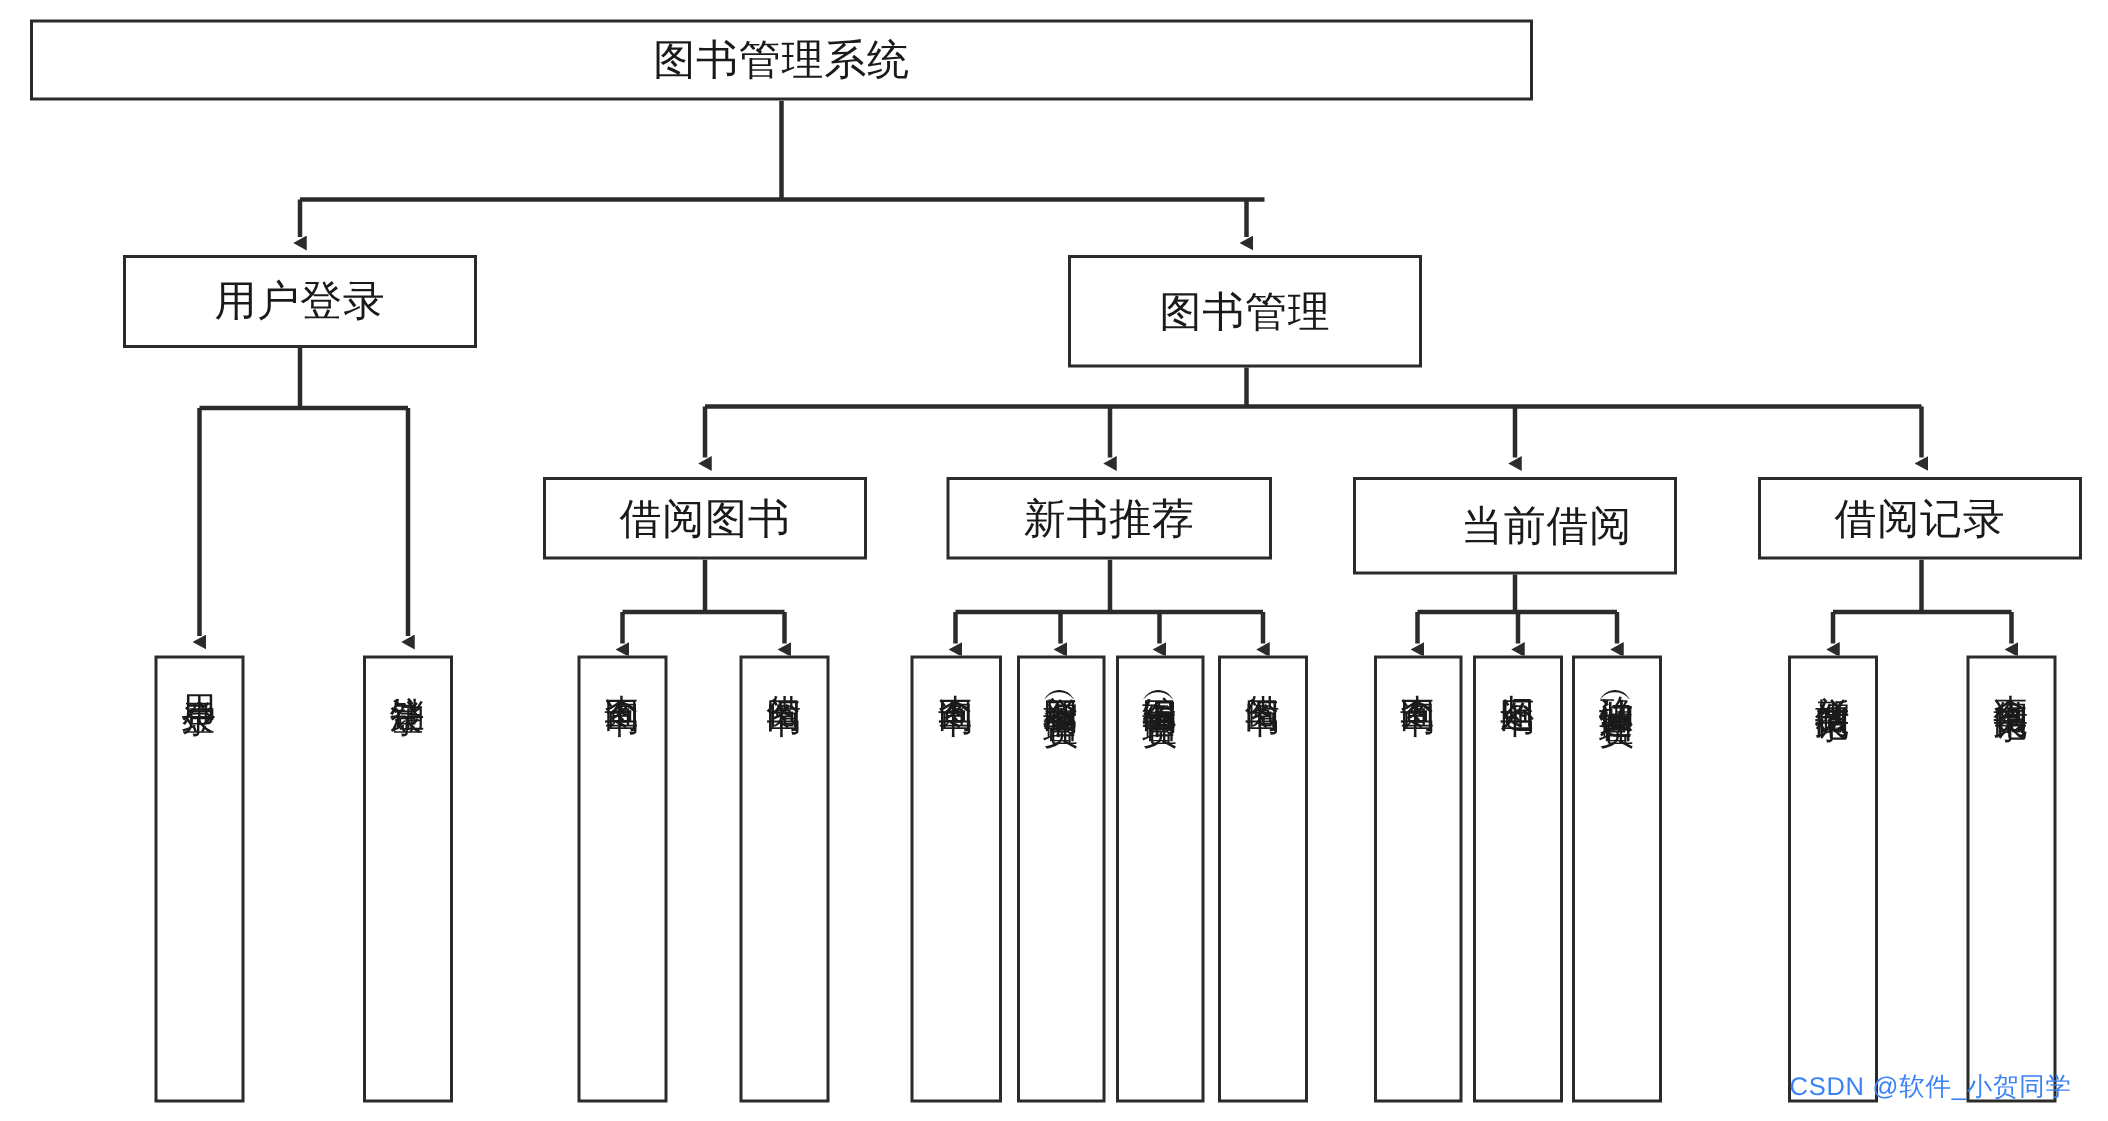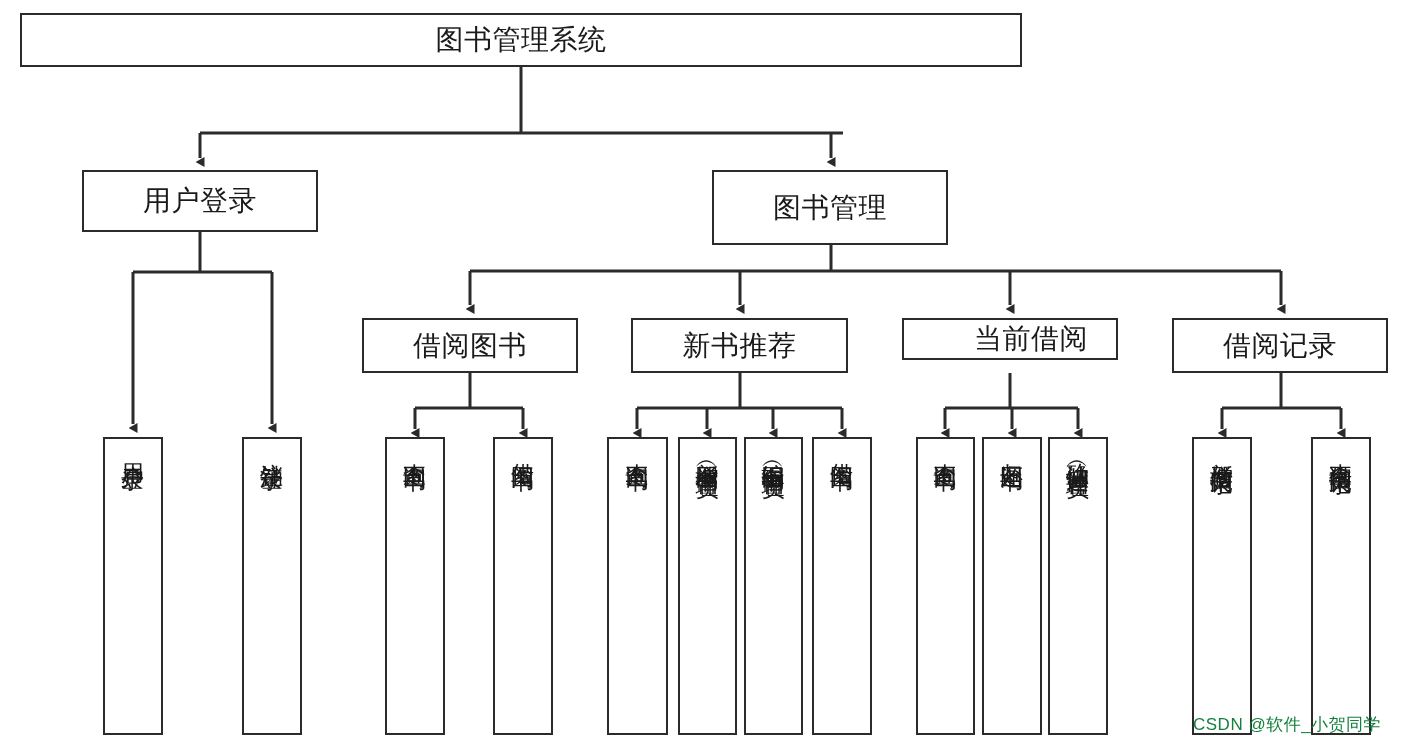--- a/index.html
+++ b/index.html
@@ -60,21 +60,21 @@
     text-orientation: upright;
     font-size: 23px;
     line-height: 1.05;
     letter-spacing: 2px;
   }
   .watermark {
     position: absolute;
     left: 1193px;
     top: 713px;
     font-size: 17px;
-    color: #15803d;
+    color: #3b82f6;
     letter-spacing: 0.5px;
     white-space: nowrap;
   }
 </style>
 </head>
 <body>
 
 <div id="diagram-root">
 
   <svg class="connectors" viewBox="0 0 1405 747" xmlns="http://www.w3.org/2000/svg">
@@ -137,21 +137,21 @@
   <div class="node h" style="left:712px; top:170px; width:236px; height:75px;">
     <span class="node-label">图书管理</span>
   </div>
 
   <div class="node h" style="left:362px; top:318px; width:216px; height:55px;">
     <span class="node-label">借阅图书</span>
   </div>
   <div class="node h" style="left:631px; top:318px; width:217px; height:55px;">
     <span class="node-label">新书推荐</span>
   </div>
-  <div class="node h" style="left:902px; top:318px; width:216px; height:42px;padding-left:42px;">
+  <div class="node h" style="left:902px; top:318px; width:216px; height:65px;padding-left:42px;">
     <span class="node-label">当前借阅</span>
   </div>
   <div class="node h" style="left:1172px; top:318px; width:216px; height:55px;">
     <span class="node-label">借阅记录</span>
   </div>
 
   <div class="node v" style="left:103px; top:437px; width:60px; height:298px;">
     <span class="node-label">用户登录</span>
   </div>
   <div class="node v" style="left:242px; top:437px; width:60px; height:298px;">

